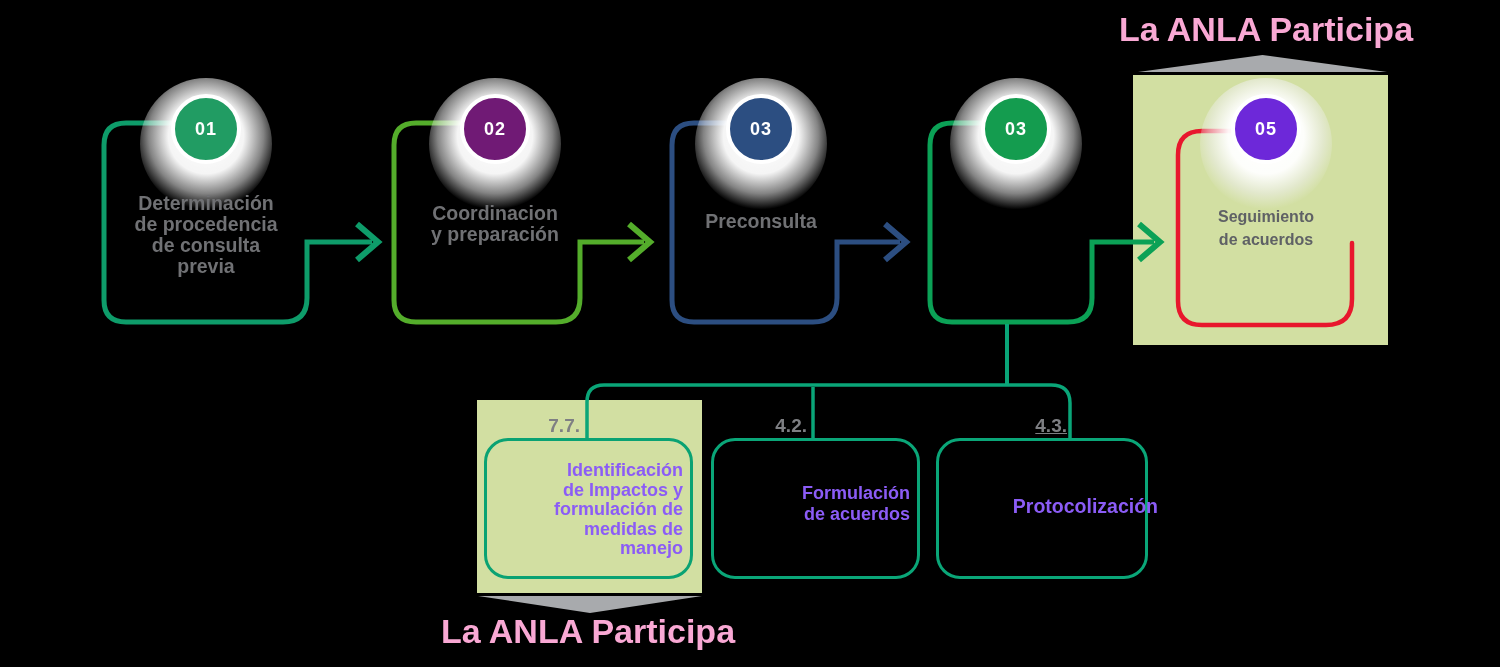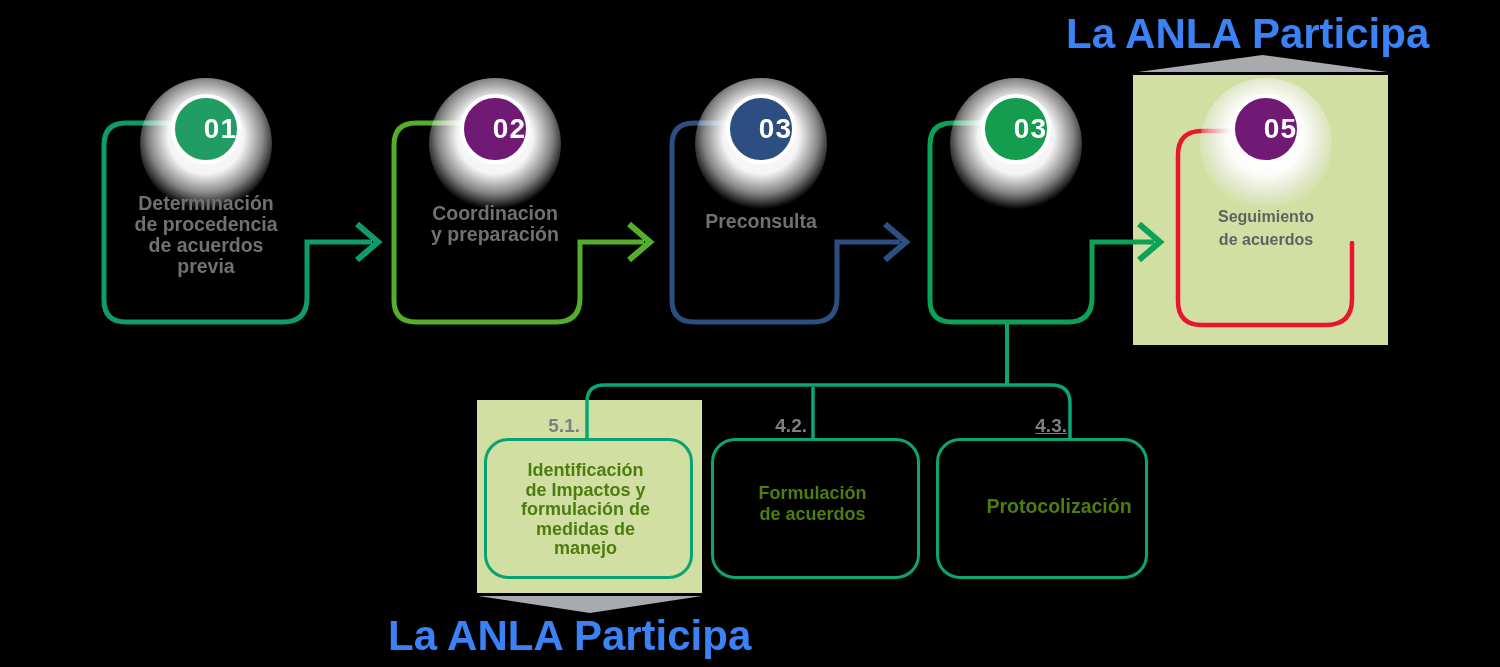--- a/index.html
+++ b/index.html
@@ -21,43 +21,43 @@
   svg.paths{position:absolute;left:0;top:0;}
   
   .glow{width:132px;height:132px;border-radius:50%;
     background:radial-gradient(circle at 50% 44%,
       rgba(255,255,255,1) 0%,rgba(255,255,255,0.96) 38%,
       rgba(240,240,240,0.55) 58%,rgba(200,200,200,0) 74%);}
   .g1{left:140px;top:78px;} .g2{left:429px;top:78px;} .g3{left:695px;top:78px;}
   .g4{left:950px;top:78px;} .g5{left:1200px;top:78px;}
   
   .circle{width:62px;height:62px;border:4px solid #fff;border-radius:50%;
-    color:#fff;font-size:28px;letter-spacing:1px;text-align:right;line-height:62px;}
+    color:#fff;font-size:18px;letter-spacing:1px;text-align:center;line-height:62px;}
   .c1{left:171px;top:94px;background:#219c63;}
   .c2{left:460px;top:94px;background:#701a75;}
   .c3{left:726px;top:94px;background:#2c4e81;}
   .c4{left:981px;top:94px;background:#149c4f;}
-  .c5{left:1231px;top:94px;background:#701a75;}
+  .c5{left:1231px;top:94px;background:#6d28d9;}
   
   .slabel{width:180px;text-align:center;color:#707174;font-size:19.5px;
           line-height:21px;white-space:pre-line;}
   .t1{left:116px;top:193px;} .t2{left:405px;top:203px;} .t3{left:671px;top:211px;}
   .t4{left:926px;top:203px;}
   .t5{left:1176px;top:205px;color:#5f6165;font-size:16px;line-height:23px;}
   
-  .anla{width:400px;color:#3b82f6;font-size:42px;}
+  .anla{width:400px;text-align:center;color:#f9a8d4;font-size:34px;}
   .anla-top{left:1066px;top:10px;}
   .anla-bottom{left:388px;top:612px;}
   
   .subbox{border:3px solid #0aa678;border-radius:24px;background:transparent;}
   .b41{left:484px;top:438px;width:203px;height:135px;border-color:#0aa273;}
   .b42{left:711px;top:438px;width:203px;height:135px;}
   .b43{left:936px;top:438px;width:206px;height:135px;}
   
-  .subtext{text-align:center;color:#4d7c0f;white-space:pre-line;}
+  .subtext{text-align:right;color:#8b5cf6;white-space:pre-line;}
   .st41{left:488px;top:461px;width:195px;font-size:18px;line-height:19.5px;}
   .st42{left:715px;top:483px;width:195px;font-size:18px;line-height:21px;}
   .st43{left:940px;top:495px;width:198px;font-size:19.5px;margin-left:20px;}
   
   .subid{width:100px;text-align:right;color:#7e7f83;font-size:19px;}
   .id41{left:480px;top:415px;} .id42{left:707px;top:415px;} .id43{left:967px;top:415px;text-decoration:underline;}
 </style>
 </head>
 <body>
 
@@ -106,32 +106,32 @@
   <div class="abs glow g5"></div>
 
   <div class="abs circle c1">01</div>
   <div class="abs circle c2">02</div>
   <div class="abs circle c3">03</div>
   <div class="abs circle c4">03</div>
   <div class="abs circle c5">05</div>
 
   <div class="abs slabel t1">Determinación
 de procedencia
-de acuerdos
+de consulta
 previa</div>
   <div class="abs slabel t2">Coordinacion
 y preparación</div>
   <div class="abs slabel t3">Preconsulta</div>
   <div class="abs slabel t5">Seguimiento
 de acuerdos</div>
 
   <div class="abs anla anla-top">La ANLA Participa</div>
   <div class="abs anla anla-bottom">La ANLA Participa</div>
 
-  <div class="abs subid id41">5.1.</div>
+  <div class="abs subid id41">7.7.</div>
   <div class="abs subid id42">4.2.</div>
   <div class="abs subid id43">4.3.</div>
 
   <div class="abs subbox b41"></div>
   <div class="abs subbox b42"></div>
   <div class="abs subbox b43"></div>
 
   <div class="abs subtext st41">Identificación
 de Impactos y
 formulación de

